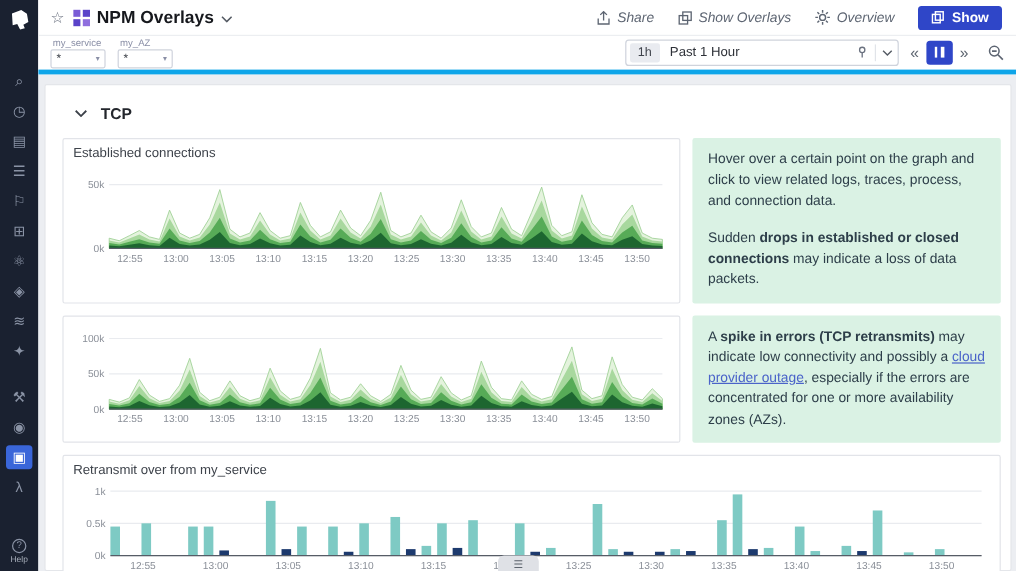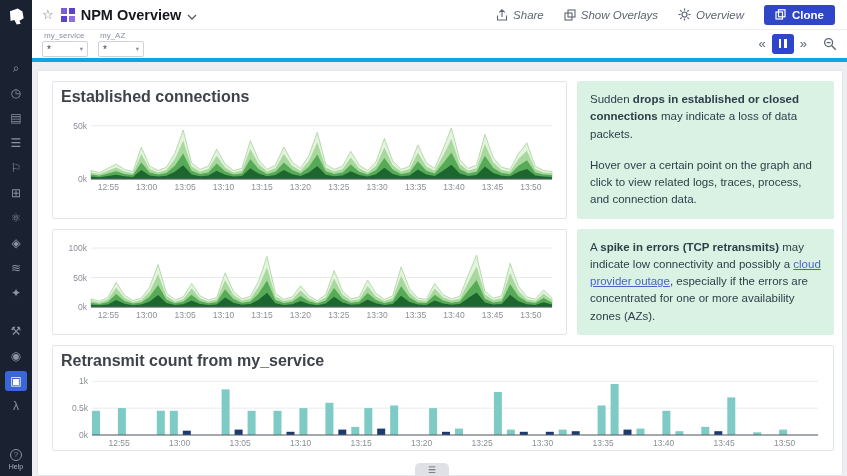--- a/index.html
+++ b/index.html
@@ -52,21 +52,21 @@
   .pause-btn i { display:block; width:2.5px; height:9px; background:#fff; }
   .zoom-btn { margin-left:6px; cursor:pointer; display:flex; align-items:center; }
 
   
   .content { flex:1; padding:8px 4px 0 5px; overflow:hidden; }
   .panel { background:#fff; border:1px solid #e4e6ea; border-radius:2px; height:100%; padding:10px 8px 0 14px; }
   .section-head { display:flex; align-items:center; gap:11px; margin:6px 0 13px 10px; font-size:13px; font-weight:700; color:#23262c; cursor:pointer; }
   .row { display:flex; gap:10px; margin-bottom:10px; align-items:stretch; }
   .tile { border:1px solid #e2e4e9; border-radius:2px; background:#fff; padding:6px 8px 2px; }
   .row .tile { flex:0 0 515px; }
-  .tile h3 { margin:0 0 2px; font-size:16px; font-weight:700; color:#3e434b; }
+  .tile h3 { margin:0 0 2px; font-size:11px; font-weight:400; color:#3e434b; }
   .tile svg { width:100%; display:block; }
   .tile.wide { margin-right:0; }
   .note { flex:1; background:var(--note-bg,#daf2e4); border-radius:2px; padding:10px 13px; font-size:11.5px; line-height:1.5; color:#2d3e49; }
   .note p { margin:0 0 14px; }
   .note p:last-child { margin:0; }
   .note .b { font-weight:700; }
   .note .lnk { text-decoration:underline; cursor:pointer; }
 
   .bottom-handle { position:absolute; left:47%; bottom:0; width:34px; height:13px; background:#dfe1e6; border-radius:5px 5px 0 0; display:flex; align-items:center; justify-content:center; color:#5d646e; font-size:9px; cursor:grab; }
 </style>
@@ -136,21 +136,21 @@
     <header class="topbar">
       <span class="star">☆</span>
       <span class="dash-logo">
         <svg viewBox="0 0 14 14">
           <rect x="0" y="0" width="6" height="6" fill="#7a5cd6"></rect>
             <rect x="8" y="0" width="6" height="6" fill="#5a43c9"></rect>
           <rect x="0" y="8" width="6" height="6" fill="#5a43c9"></rect>
             <rect x="8" y="8" width="6" height="6" fill="#8f6ede"></rect>
         </svg>
       </span>
-      <h1 class="page-title">NPM Overview</h1>
+      <h1 class="page-title">NPM Overlays</h1>
       <span class="chev">
         <svg width="10" height="6" viewBox="0 0 10 6">
             <polyline points="1,1 5,5 9,1" fill="none" stroke="#555b64" stroke-width="1.3"></polyline>
           </svg>
       </span>
 
       <div class="top-actions">
         <span class="action">
           <svg width="12" height="12" viewBox="0 0 12 12">
               <path d="M6 1 L6 8 M3.2 3.4 L6 0.8 L8.8 3.4 M1.5 6.5 V11 H10.5 V6.5" fill="none" stroke="#5d6572" stroke-width="1.1"></path>
@@ -178,21 +178,21 @@
                 <line x1="3.4" y1="8.6" x2="2" y2="10"></line>
             </g>
           </svg>
           <span>Overview</span>
         </span>
         <span class="clone-btn">
           <svg width="11" height="11" viewBox="0 0 11 11">
               <rect x="1" y="3" width="6.5" height="7" fill="none" stroke="#fff" stroke-width="1.2"></rect>
               <rect x="3.5" y="0.8" width="6.5" height="7" fill="none" stroke="#fff" stroke-width="1.2"></rect>
             </svg>
-          <span>Clone</span>
+          <span>Show</span>
         </span>
       </div>
     </header>
 
     <div class="toolbar">
       <div class="var">
         <span class="var-label">my_service</span>
         <span class="var-box">
           <span>*</span>
           <span class="tri">▾</span>
@@ -200,20 +200,32 @@
       </div>
       <div class="var">
         <span class="var-label">my_AZ</span>
         <span class="var-box">
           <span>*</span>
           <span class="tri">▾</span>
         </span>
       </div>
 
       <div class="time-group">
+        <div class="time-box">
+          <span class="time-chip">1h</span>
+          <span class="time-label">Past 1 Hour</span>
+          <svg width="11" height="11" viewBox="0 0 11 11">
+              <circle cx="5.5" cy="3.6" r="2.2" fill="none" stroke="#6b7280" stroke-width="1.1"></circle>
+              <line x1="5.5" y1="5.8" x2="5.5" y2="10" stroke="#6b7280" stroke-width="1.1"></line>
+            </svg>
+          <span class="vdiv"></span>
+          <svg width="9" height="6" viewBox="0 0 10 6">
+              <polyline points="1,1 5,5 9,1" fill="none" stroke="#555b64" stroke-width="1.3"></polyline>
+            </svg>
+        </div>
         <div class="nav-btns">
           <span class="skip">«</span>
           <span class="pause-btn">
               <i></i>
               <i></i>
             </span>
           <span class="skip">»</span>
         </div>
         <span class="zoom-btn">
           <svg width="14" height="14" viewBox="0 0 13 13">
@@ -221,20 +233,26 @@
             <line x1="3.4" y1="5.2" x2="7" y2="5.2" stroke="#5d6572" stroke-width="1.2"></line>
             <line x1="8" y1="8" x2="11.8" y2="11.8" stroke="#5d6572" stroke-width="1.3"></line>
           </svg>
         </span>
       </div>
     </div>
 
     <div class="content">
       <div class="panel">
 
+        <div class="section-head">
+          <svg width="11" height="7" viewBox="0 0 10 6">
+              <polyline points="1,1 5,5 9,1" fill="none" stroke="#3c4149" stroke-width="1.4"></polyline>
+            </svg>
+          <span>TCP</span>
+        </div>
 
         <div class="row">
           <div class="tile">
             <h3>Established connections</h3>
             <svg height="84" viewBox="0 0 497 84">
                 <line x1="30" x2="491" y1="71" y2="71" stroke="#e9ebef" stroke-width="1"></line>
                 <text x="26" y="74" text-anchor="end" fill="#8a8f98" font-size="8.5">0k</text>
                 <line x1="30" x2="491" y1="17.774193548387103" y2="17.774193548387103" stroke="#e9ebef" stroke-width="1"></line>
                 <text x="26" y="20.774193548387103" text-anchor="end" fill="#8a8f98" font-size="8.5">50k</text>
                 <path d="M30,71 L30.0,62.5 L38.4,64.6 L46.8,60.4 L55.1,56.1 L63.5,61.4 L71.9,63.5 L80.3,39.1 L88.7,58.2 L97.1,62.5 L105.4,59.3 L113.8,45.5 L122.2,22.0 L130.6,55.0 L139.0,61.4 L147.3,58.2 L155.7,41.2 L164.1,56.1 L172.5,62.5 L180.9,60.4 L189.3,32.7 L197.6,51.8 L206.0,61.4 L214.4,57.2 L222.8,39.1 L231.2,54.0 L239.5,60.4 L247.9,47.6 L256.3,24.2 L264.7,56.1 L273.1,61.4 L281.5,58.2 L289.8,43.3 L298.2,57.2 L306.6,62.5 L315.0,54.0 L323.4,30.5 L331.7,52.9 L340.1,61.4 L348.5,58.2 L356.9,36.9 L365.3,55.0 L373.7,60.4 L382.0,41.2 L390.4,19.9 L398.8,51.8 L407.2,60.4 L415.6,57.2 L423.9,26.3 L432.3,49.7 L440.7,59.3 L449.1,61.4 L457.5,45.5 L465.9,34.8 L474.2,58.2 L482.6,62.5 L491.0,63.5 L491,71 Z" fill="#e4f3dd" stroke="#9ccf92" stroke-width="0.7"></path>
@@ -250,22 +268,22 @@
                 <text x="239.4" y="82" text-anchor="middle" fill="#8a8f98" font-size="8.5">13:20</text>
                 <text x="277.8" y="82" text-anchor="middle" fill="#8a8f98" font-size="8.5">13:25</text>
                 <text x="316.2" y="82" text-anchor="middle" fill="#8a8f98" font-size="8.5">13:30</text>
                 <text x="354.6" y="82" text-anchor="middle" fill="#8a8f98" font-size="8.5">13:35</text>
                 <text x="393.0" y="82" text-anchor="middle" fill="#8a8f98" font-size="8.5">13:40</text>
                 <text x="431.5" y="82" text-anchor="middle" fill="#8a8f98" font-size="8.5">13:45</text>
                 <text x="469.9" y="82" text-anchor="middle" fill="#8a8f98" font-size="8.5">13:50</text>
               </svg>
           </div>
           <aside class="note">
+              <p><span>Hover over a certain point on the graph and click to view related logs, traces, process, and connection data.</span></p>
               <p><span>Sudden </span><span class="b">drops in established or closed connections</span><span> may indicate a loss of data packets.</span></p>
-              <p><span>Hover over a certain point on the graph and click to view related logs, traces, process, and connection data.</span></p>
             </aside>
         </div>
 
         <div class="row">
           <div class="tile">
             <svg height="84" viewBox="0 0 497 84">
                 <line x1="30" x2="491" y1="71" y2="71" stroke="#e9ebef" stroke-width="1"></line>
                 <text x="26" y="74" text-anchor="end" fill="#8a8f98" font-size="8.5">0k</text>
                 <line x1="30" x2="491" y1="41.535714285714285" y2="41.535714285714285" stroke="#e9ebef" stroke-width="1"></line>
                 <text x="26" y="44.535714285714285" text-anchor="end" fill="#8a8f98" font-size="8.5">50k</text>
@@ -289,21 +307,21 @@
                 <text x="431.5" y="82" text-anchor="middle" fill="#8a8f98" font-size="8.5">13:45</text>
                 <text x="469.9" y="82" text-anchor="middle" fill="#8a8f98" font-size="8.5">13:50</text>
               </svg>
           </div>
           <aside class="note">
               <p><span>A </span><span class="b">spike in errors (TCP retransmits)</span><span> may indicate low connectivity and possibly a </span><span class="lnk" style="color: rgb(74, 99, 201);">cloud provider outage</span><span>, especially if the errors are concentrated for one or more availability zones (AZs).</span></p>
             </aside>
         </div>
 
         <div class="tile wide">
-          <h3>Retransmit count from my_service</h3>
+          <h3>Retransmit over from my_service</h3>
           <svg height="76" viewBox="0 0 762 76">
               <line x1="30" x2="756" y1="63" y2="63" stroke="#e9ebef" stroke-width="1"></line>
               <text x="26" y="66" text-anchor="end" fill="#8a8f98" font-size="8.5">0k</text>
               <line x1="30" x2="756" y1="36.14814814814815" y2="36.14814814814815" stroke="#e9ebef" stroke-width="1"></line>
               <text x="26" y="39.14814814814815" text-anchor="end" fill="#8a8f98" font-size="8.5">0.5k</text>
               <line x1="30" x2="756" y1="9.296296296296305" y2="9.296296296296305" stroke="#e9ebef" stroke-width="1"></line>
               <text x="26" y="12.296296296296305" text-anchor="end" fill="#8a8f98" font-size="8.5">1k</text>
               <rect x="30.0" y="38.8" width="8.0" height="24.2" fill="#7ecac4"></rect>
               <rect x="55.9" y="36.1" width="8.0" height="26.9" fill="#7ecac4"></rect>
               <rect x="94.8" y="38.8" width="8.0" height="24.2" fill="#7ecac4"></rect>

